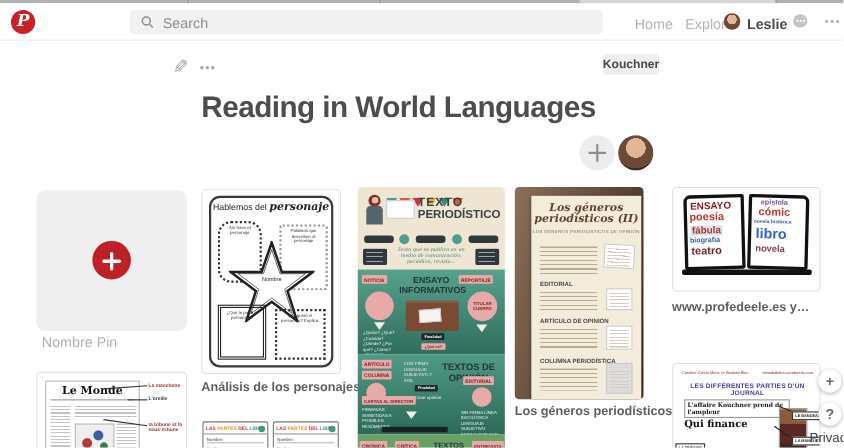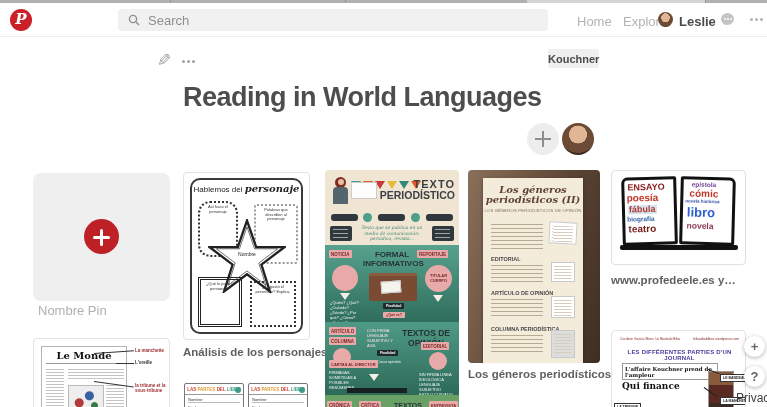--- a/index.html
+++ b/index.html
@@ -68,21 +68,21 @@
   .pj-bl { left:14px; top:104px; width:44px; height:50px; border:3px double #222; }
   .pj-br { left:66px; top:108px; width:46px; height:46px; border:2px dotted #333; }
   .pj-star { position:absolute; left:24px; top:46px; width:78px; height:74px; }
   .pj-nombre { position:absolute; left:24px; top:78px; width:78px; text-align:center; font-size:5px; color:#222; }
 
   
   .info { position:absolute; left:325px; top:170px; width:134px; height:250px; border-radius:4px; overflow:hidden; cursor:pointer; }
   .info-head { position:relative; width:134px; height:75px; background:#efe5d2; }
   .flagrow { position:absolute; left:26px; top:5px; }
   .flag { display:inline-block; width:0; height:0; border-left:5px solid transparent; border-right:5px solid transparent; margin-right:2px; }
-  .info-title { position:absolute; right:4px; top:9px; text-align:right; font-weight:800; color:#3b4046; line-height:11px; }
+  .info-title { position:absolute; right:4px; top:9px; font-weight:800; color:#3b4046; line-height:11px; }
   .info-title .t1 { font-size:11px; letter-spacing:1px; }
   .info-title .t2 { font-size:10.5px; }
   .woman-hair { position:absolute; left:10px; top:7px; width:11px; height:11px; border-radius:50%; background:#7e2d24; }
   .woman-face { position:absolute; left:12.5px; top:9px; width:6px; height:6px; border-radius:50%; background:#e8c0a0; }
   .woman-body { position:absolute; left:8px; top:17px; width:15px; height:17px; border-radius:4px 4px 0 0; background:#55656e; }
   .whiteboard { position:absolute; left:26px; top:12px; width:26px; height:17px; background:#fdfdfd; border:1px solid #ccc; }
   .pillrow .pill { position:absolute; top:44px; width:27px; height:7px; background:#2e383d; border-radius:3px; }
   .pillrow .tc { position:absolute; top:43px; width:9px; height:9px; border-radius:50%; background:#4f9e8a; }
   .info-intro { position:absolute; left:32px; top:55px; width:70px; font-family:"DejaVu Serif", serif; font-style:italic;
                 font-size:4.5px; line-height:5.5px; color:#3e8a77; text-align:center; }
@@ -97,21 +97,21 @@
              display:flex; align-items:center; justify-content:center; text-align:center; line-height:4.5px; }
   .tinytext { position:absolute; font-size:4px; line-height:5px; color:#eef5f1; }
   .darkpill { position:absolute; background:#1e2a30; color:#fff; font-size:3.5px; font-weight:bold; padding:1px 3px; border-radius:1px; }
   .pinkpill { position:absolute; background:#e8a9a9; color:#7a2626; font-size:3.5px; font-weight:bold; padding:1px 3px; border-radius:1px; }
   .desk { position:absolute; left:44px; top:28px; width:48px; height:28px; background:#7a4a33; border-radius:2px; border-top:3px solid #8a5a3f; }
   .desk .paper { position:absolute; left:12px; top:5px; width:20px; height:12px; background:#f5f5f0; transform:rotate(-4deg); border:1px solid #ccc; }
   .warrow { position:absolute; width:0; height:0; border-left:5px solid transparent; border-right:5px solid transparent; border-top:7px solid #f3efe6; }
   .blackbar { position:absolute; background:#17211f; height:5px; }
 
   
-  .generos { position:absolute; left:468px; top:170px; width:132px; height:193px; border-radius:4px; overflow:hidden; cursor:pointer;
+  .generos { position:absolute; left:468px; top:170px; width:117px; height:193px; border-radius:4px; overflow:hidden; cursor:pointer;
              background:linear-gradient(105deg,#8a705a 0%,#5d4636 55%,#3e2e22 100%); }
   .gdoc { position:absolute; left:15px; top:8px; width:100px; height:185px; background:#f4ecdb; box-shadow:0 1px 3px rgba(0,0,0,.4); }
   .gtitle { margin-top:7px; text-align:center; font-family:"DejaVu Serif", serif; font-style:italic; font-weight:bold;
             font-size:10px; line-height:10px; color:#5f4332; }
   .gsub { margin-top:3px; text-align:center; font-size:4px; letter-spacing:.3px; color:#7a6a55; }
   .gbars { position:absolute; background-image:repeating-linear-gradient(#b9ab92 0 1px, transparent 1px 4px); }
   .ghead { position:absolute; font-size:5.5px; font-weight:bold; color:#4a4a4a; }
   .gthumb { position:absolute; background:#fff; border:1px solid #c9c9c9;
             background-image:repeating-linear-gradient(#d7cdbc 0 1px, transparent 1px 3px); background-size:80% 80%; background-position:2px 3px; background-repeat:no-repeat; }
 
@@ -248,21 +248,21 @@
         <span class="pill" style="left:6px"></span><span class="tc" style="left:38px"></span>
         <span class="pill" style="left:53px"></span><span class="tc" style="left:86px"></span>
         <span class="pill" style="left:101px"></span>
       </span>
       <div class="info-intro">Texto que se publica en un medio de comunicación: periódico, revista...</div>
       <span class="mini-dark" style="left:5px; top:56px;"></span>
       <span class="mini-dark" style="left:107px; top:56px;"></span>
     </div>
     <div class="info-sec1">
       <span class="ptag" style="left:4px; top:5px;">NOTICIA</span>
-      <div class="sec-title" style="left:38px; top:6px; width:58px; font-size:8px; line-height:8.5px;">FORMAL INFORMATIVOS</div>
+      <div class="sec-title" style="left:38px; top:6px; width:58px; font-size:8px; line-height:8.5px;">ENSAYO INFORMATIVOS</div>
       <span class="ptag" style="left:92px; top:5px;">REPORTAJE</span>
       <span class="pcircle" style="left:7px; top:20px; width:26px; height:26px;"></span>
       <span class="warrow" style="left:15px; top:48px;"></span>
       <div class="tinytext" style="left:5px; top:55px; width:34px;">¿Quién? ¿Qué? ¿Cuándo? ¿Dónde? ¿Por qué? ¿Cómo? ¿Cuánto?</div>
       <div class="desk">
           <span class="paper"></span>
         </div>
       <span class="darkpill" style="left:58px; top:58px;">Finalidad</span>
       <span class="pinkpill" style="left:58px; top:67px;">¿Qué es?</span>
       <span class="pcircle" style="left:100px; top:20px; width:27px; height:27px;">TITULAR CUERPO</span>

